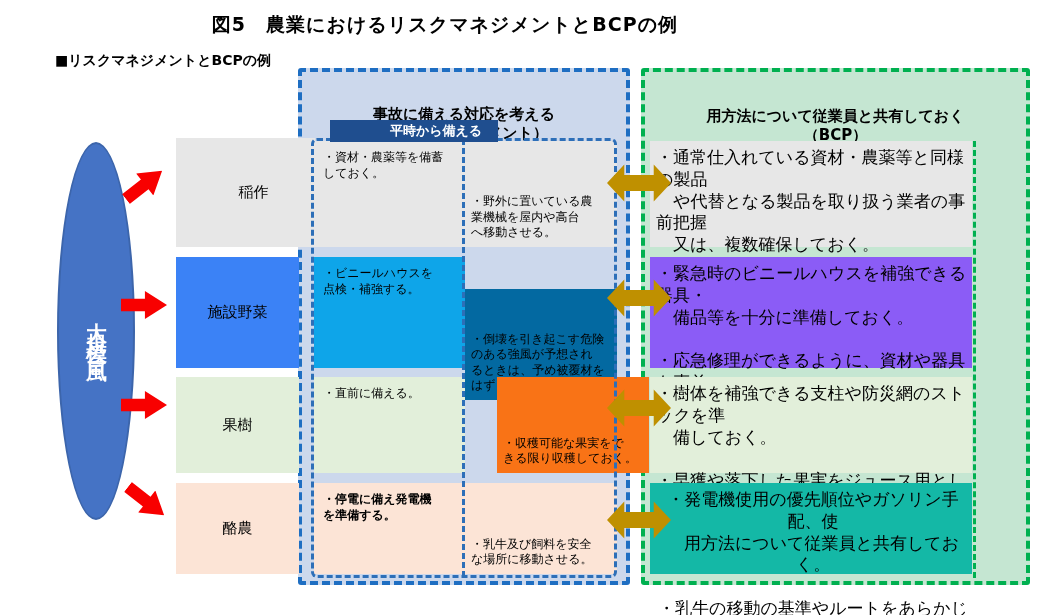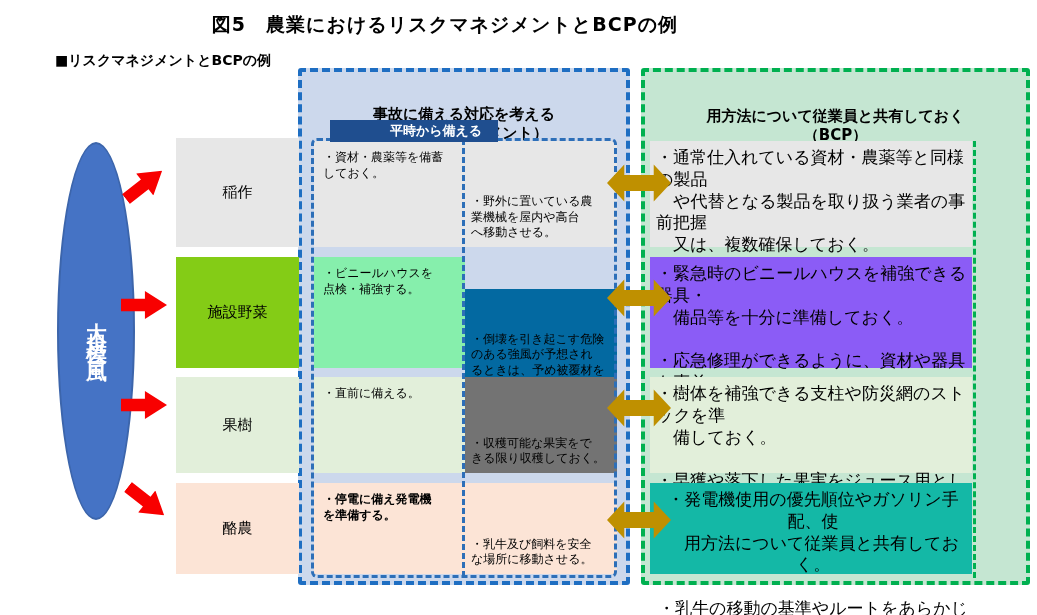--- a/index.html
+++ b/index.html
@@ -95,45 +95,45 @@
 （リスクマネジメント）</div>
   <div class="abs chip chip1">平時から備える</div>
   <div class="abs rm-inner"></div>
   <div class="abs rm-divider"></div>
 
   <div class="abs bcp-box" style="background-color: rgb(197, 230, 210);"></div>
   <div class="abs box-header bcp-header pre">用方法について従業員と共有しておく
 （BCP）</div>
   <div class="abs bcp-inner-line"></div>
 
-  <div class="abs rlabel r1" style="background-color: rgb(231, 231, 231);">稲作</div>
-  <div class="abs rlabel r2" style="background-color: #84cc16; text-align: center;">施設野菜</div>
+  <div class="abs rlabel r1" style="background-color: rgb(231, 231, 231); padding-left: 16px;">稲作</div>
+  <div class="abs rlabel r2" style="background-color: #3b82f6; text-align: center;">施設野菜</div>
   <div class="abs rlabel r3" style="background-color: rgb(226, 239, 218);">果樹</div>
   <div class="abs rlabel r4" style="background-color: rgb(252, 228, 214);">酪農</div>
 
   <div class="abs cell c1 r1c pre" style="background-color: rgb(231, 231, 231);">・資材・農薬等を備蓄
 しておく。</div>
-  <div class="abs cell c1 r2 pre" style="background-color: #86efac;">・ビニールハウスを
+  <div class="abs cell c1 r2 pre" style="background-color: #0ea5e9;">・ビニールハウスを
 点検・補強する。</div>
   <div class="abs cell c1 r3 pre" style="background-color: rgb(226, 239, 218);">・直前に備える。</div>
   <div class="abs cell c1 r4 pre" style="background-color: rgb(252, 228, 214); font-weight: bold;">・停電に備え発電機
 を準備する。</div>
 
   <div class="abs cell c2 r1c" style="background-color: rgb(231, 231, 231);">
       <span class="pre">・野外に置いている農
 業機械を屋内や高台
 へ移動させる。</span>
     </div>
   <div class="abs cell c2 r2" style="background-color: #0369a1; margin-top: 32px;">
       <span class="pre">・倒壊を引き起こす危険
 のある強風が予想され
 るときは、予め被覆材を
 はずしておく。</span>
     </div>
-  <div class="abs cell c2 r3" style="background-color: #737373;">
+  <div class="abs cell c2 r3" style="background-color: #f97316; margin-left: 32px;">
       <span class="pre">・収穫可能な果実をで
 きる限り収穫しておく。</span>
     </div>
   <div class="abs cell c2 r4" style="background-color: rgb(252, 228, 214);">
       <span class="pre">・乳牛及び飼料を安全
 な場所に移動させる。</span>
     </div>
 
   <div class="abs bcell r1c pre" style="background-color: rgb(231, 231, 231);">・通常仕入れている資材・農薬等と同様の製品
 　や代替となる製品を取り扱う業者の事前把握

